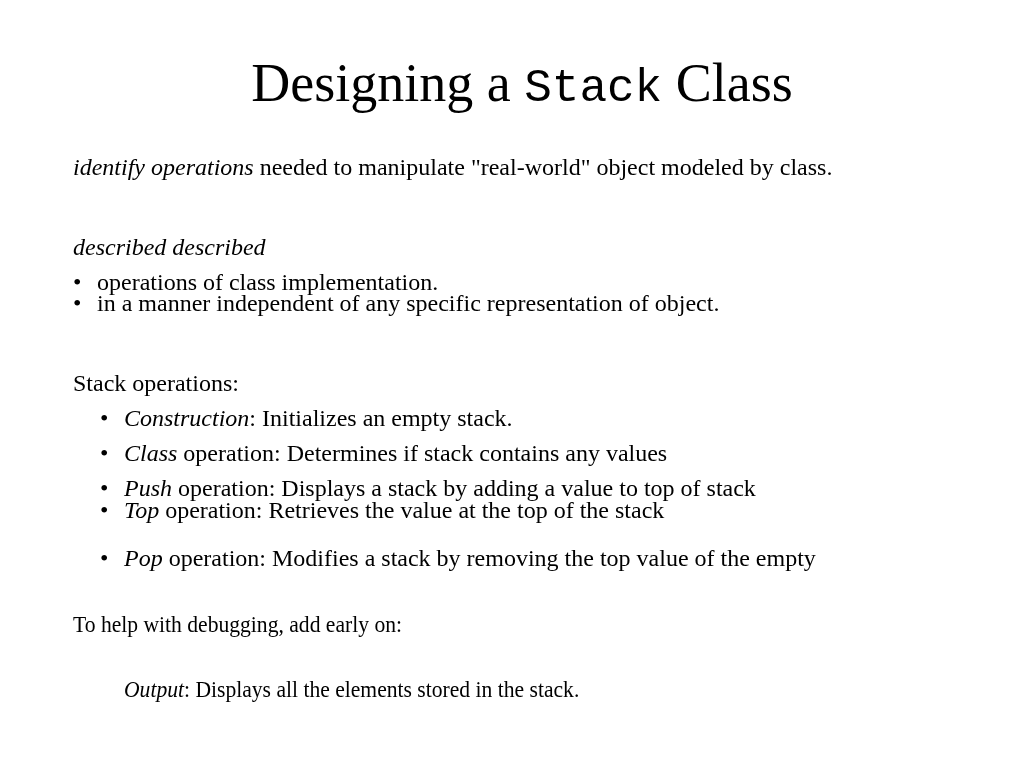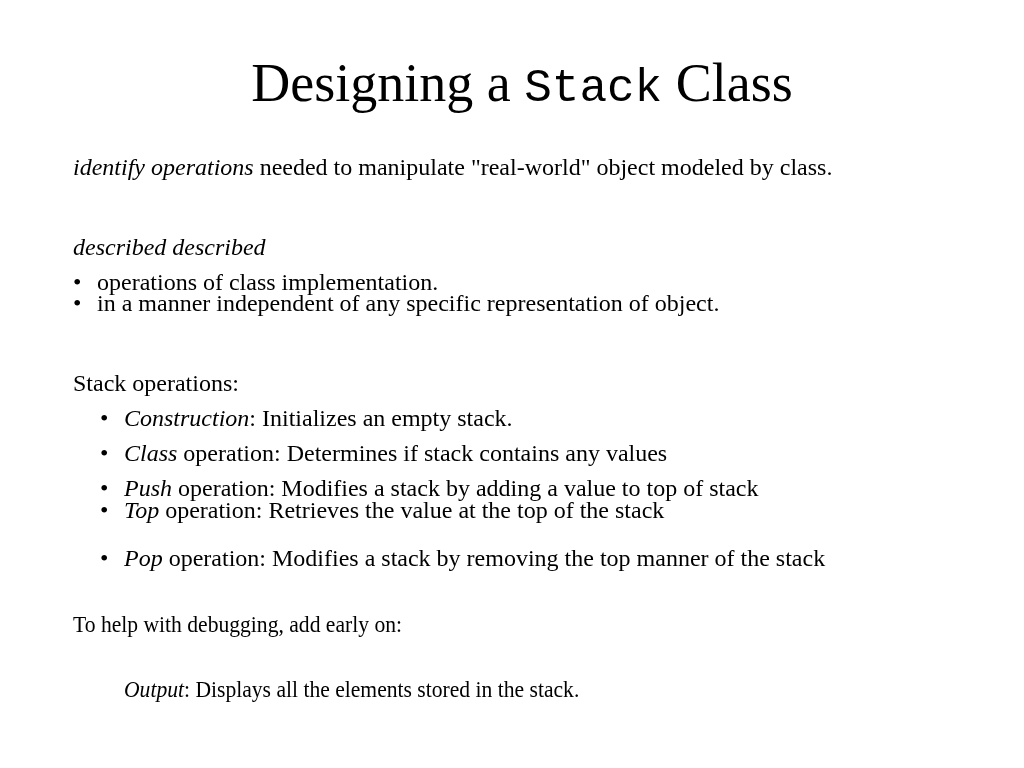--- a/index.html
+++ b/index.html
@@ -39,27 +39,27 @@
 
   <div class="line" style="top:368px">Stack operations:</div>
 
   <div class="line sub" style="top:403px">
     <span class="b">•</span><i>Construction</i><span>:  Initializes an empty stack.</span>
   </div>
   <div class="line sub" style="top:438px">
     <span class="b">•</span><i>Class</i><span> operation:  Determines if stack contains any values</span>
   </div>
   <div class="line sub" style="top:473px">
-    <span class="b">•</span><i>Push</i><span> operation:  Modifies a stack by adding a value to top of stack</span>
+    <span class="b">•</span><i>Push</i><span> operation:  Displays a stack by adding a value to top of stack</span>
   </div>
   <div class="line sub" style="top:495px">
     <span class="b">•</span><i>Top</i><span> operation:  Retrieves the value at the top of the stack</span>
   </div>
   <div class="line sub" style="top:543px">
-    <span class="b">•</span><i>Pop</i><span> operation:  Modifies a stack by removing the top manner of the stack</span>
+    <span class="b">•</span><i>Pop</i><span> operation:  Modifies a stack by removing the top value of the empty</span>
   </div>
 
   <div class="line cond" style="top:609px">To help with debugging, add early on:</div>
 
   <div class="line cond" style="left:124px; top:674px">
     <i>Output</i><span>:  Displays all the elements stored in the stack.</span>
   </div>
 </div>
 
 </body></html>

